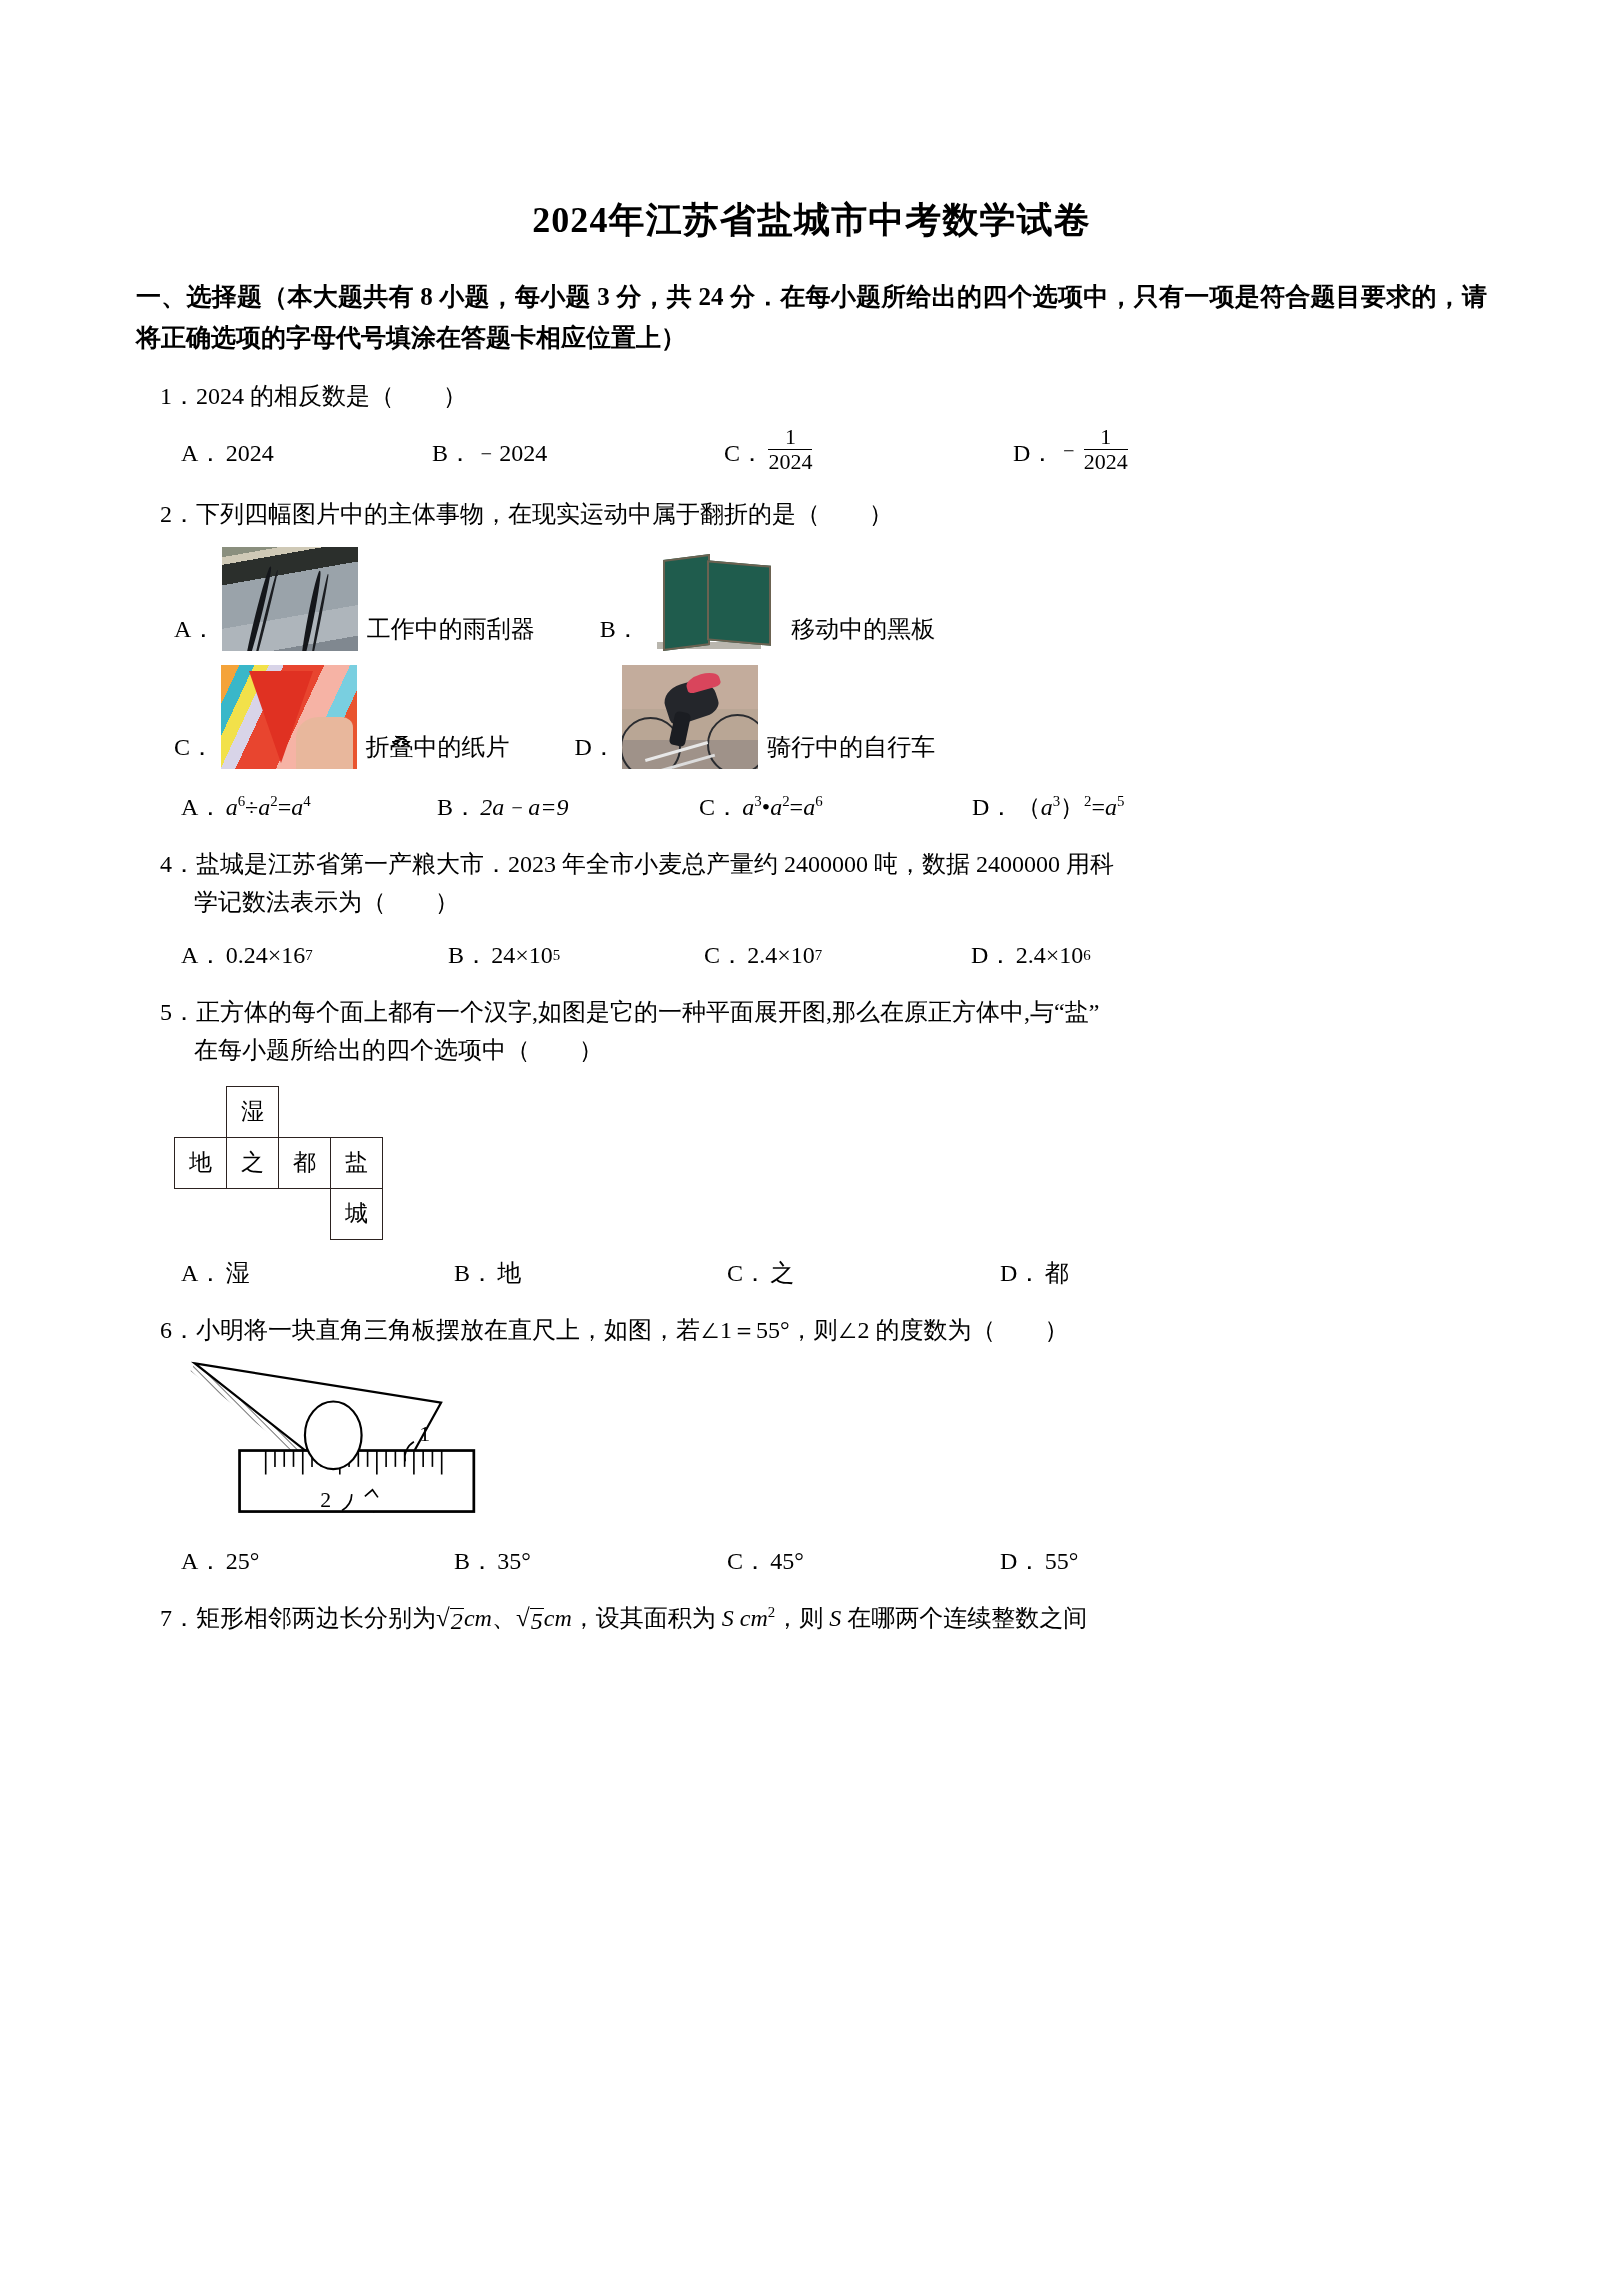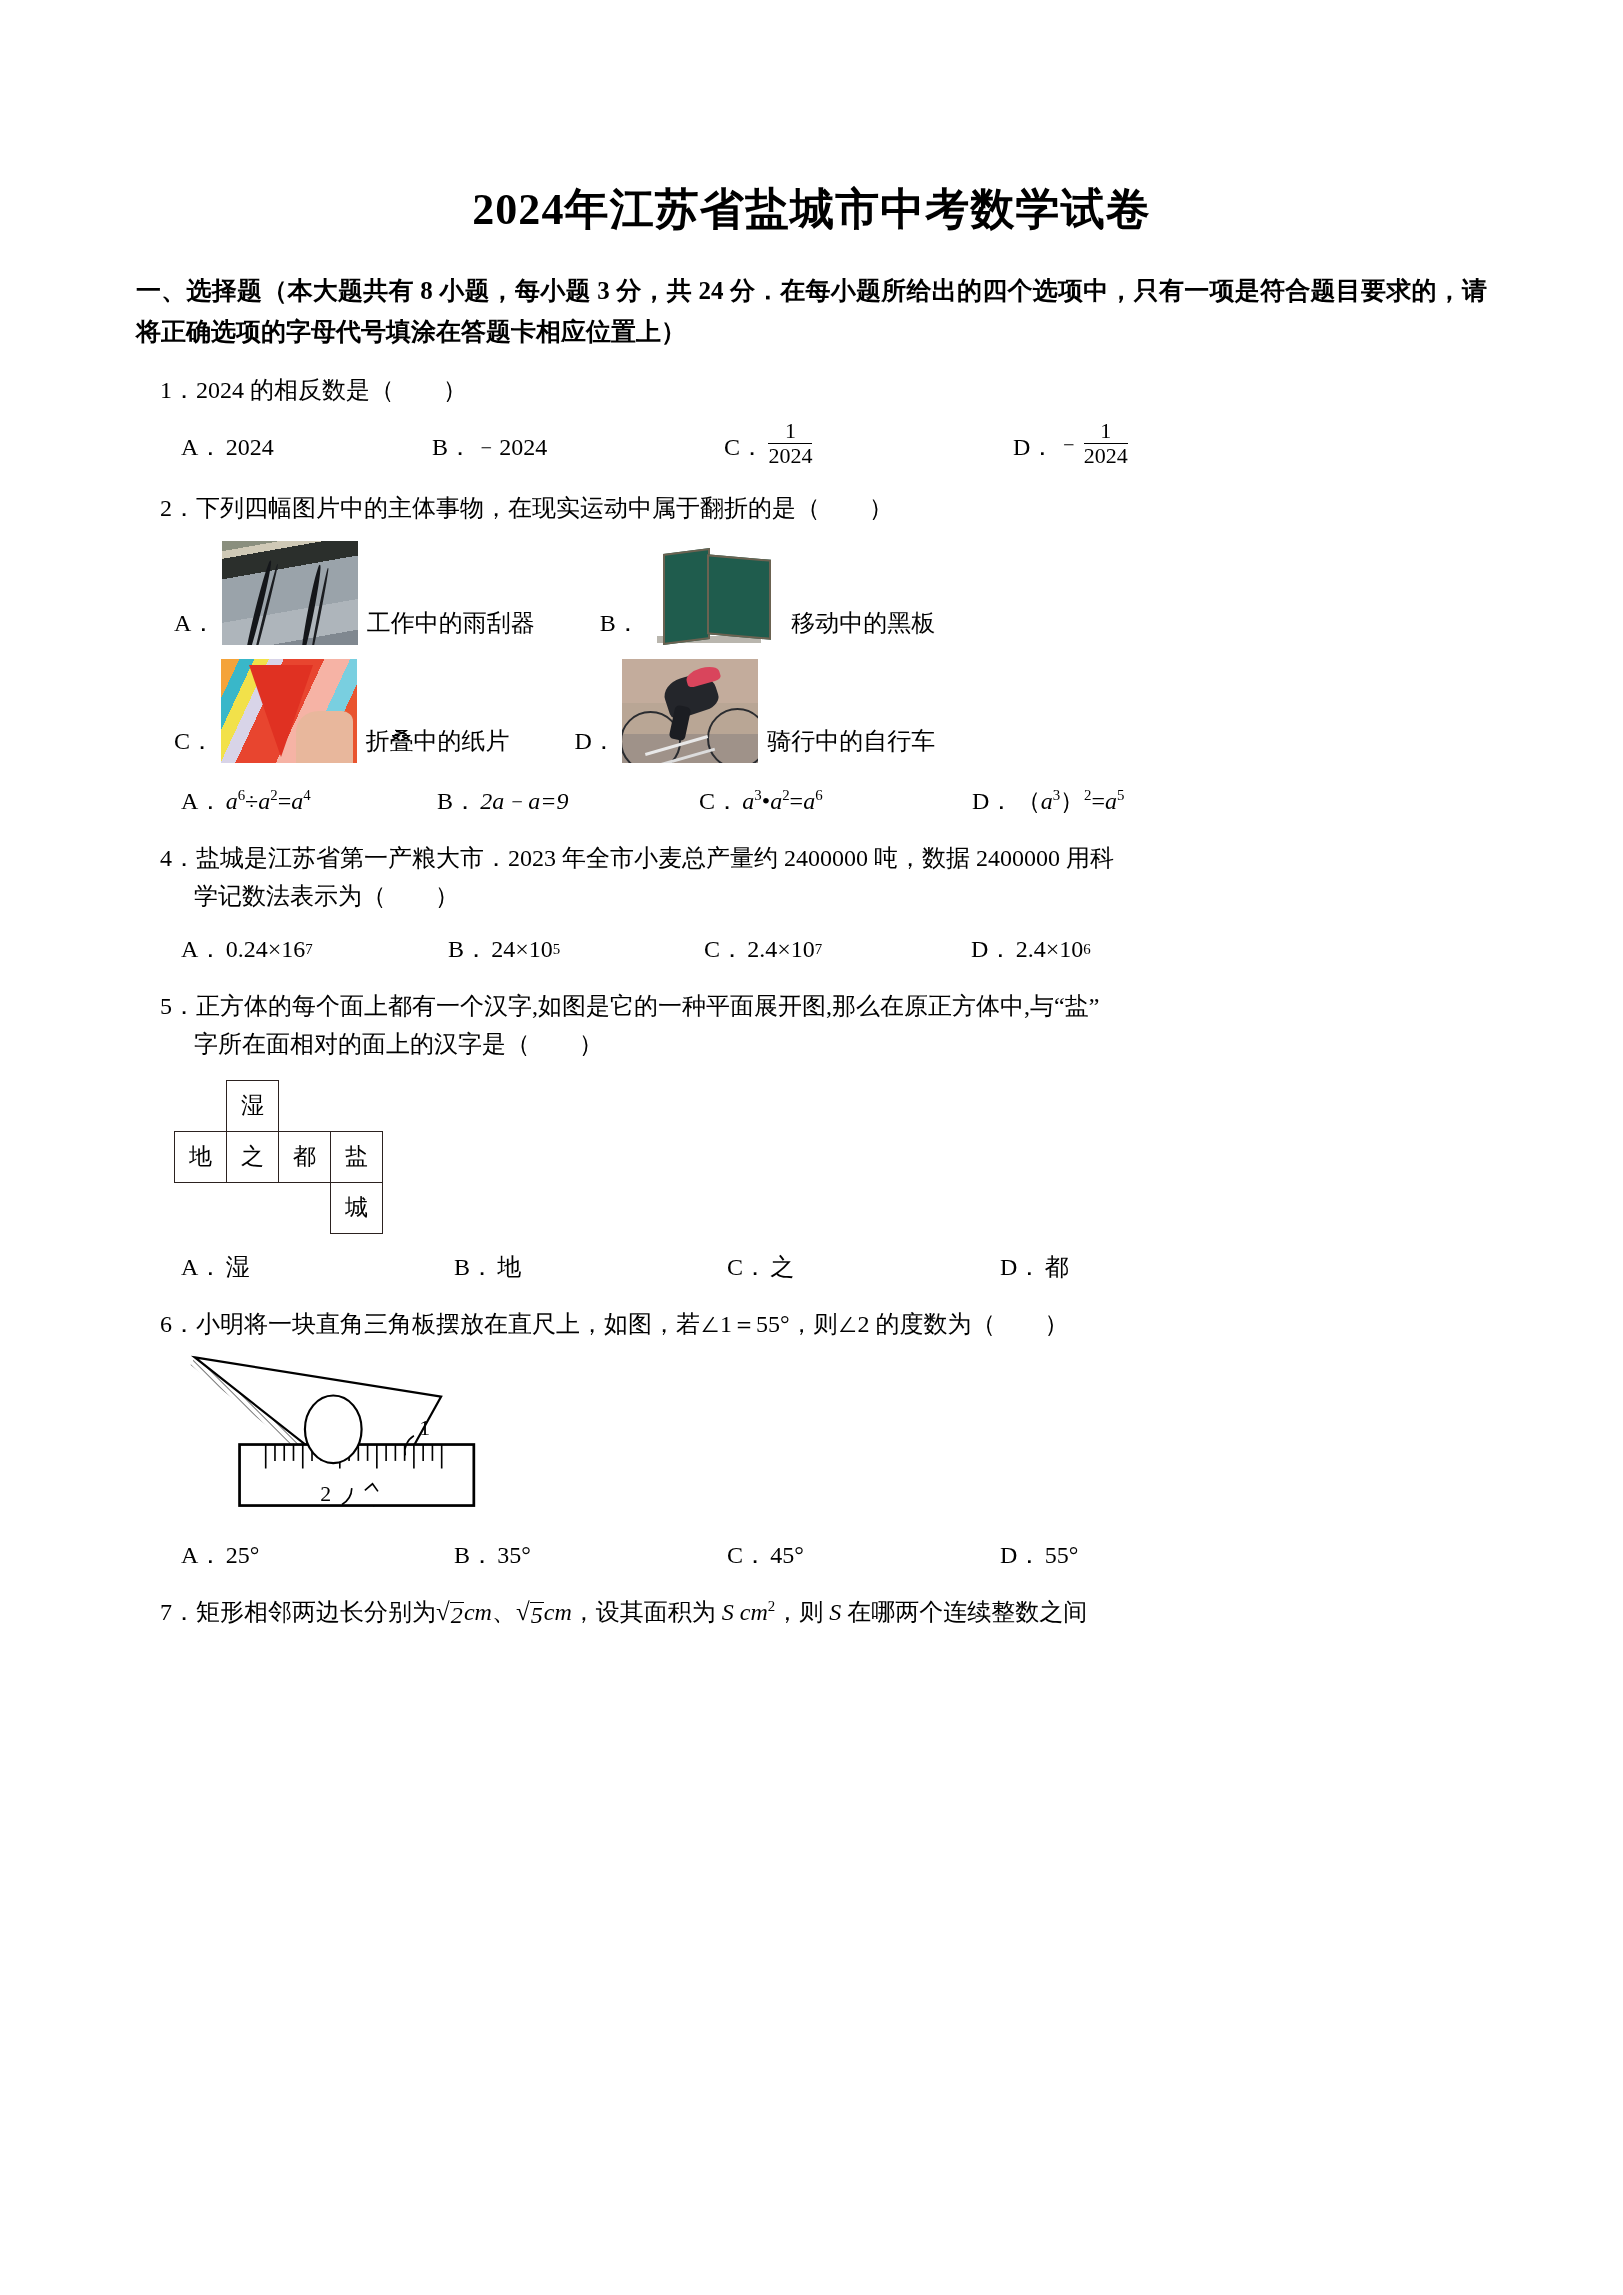--- a/index.html
+++ b/index.html
@@ -6,22 +6,22 @@
   body {
     width:1623px; height:2295px;
     font-family:"Liberation Serif", serif;
     color:#000;
     -webkit-font-smoothing:antialiased;
   }
   .page { position:relative; width:1623px; height:2295px; box-sizing:border-box;
           padding:0 136px; }
 
   .doc-title {
-    text-align:center; font-weight:bold; font-size:44px;
-    letter-spacing:1.1px; margin:0; padding-top:180px;
+    text-align:center; font-weight:bold; font-size:36px;
+    letter-spacing:1.1px; margin:16px; padding-top:180px;
   }
 
   .section-head {
     font-weight:bold; font-size:25px; line-height:1.62;
     margin-top:32px; text-align:justify; text-justify:inter-ideograph;
   }
 
   .q { font-size:24px; line-height:1.6; margin-top:18.5px; }
   .q-text { text-align:justify; text-justify:inter-ideograph;margin-left:24px; }
   .indent { padding-left:34px; }
@@ -267,21 +267,21 @@
           <sup>6</sup>
       </div>
     </div>
   </div>
 
   <div class="q">
     <div class="q-text">
       <span>5．</span><span>正方体的每个面上都有一个汉字,如图是它的一种平面展开图,那么在原正方体中,与“盐”</span>
     </div>
     <div class="q-text indent">
-      <span>字所在面相对的面上的汉字是（</span><span class="blank"></span><span>）</span>
+      <span>在每小题所给出的四个选项中（</span><span class="blank"></span><span>）</span>
     </div>
 
     <div class="net">
       <table>
         <tbody>
             <tr>
           <td class="empty"></td>
           <td class="cell">湿</td>
           <td class="empty"></td>
           <td class="empty"></td>

